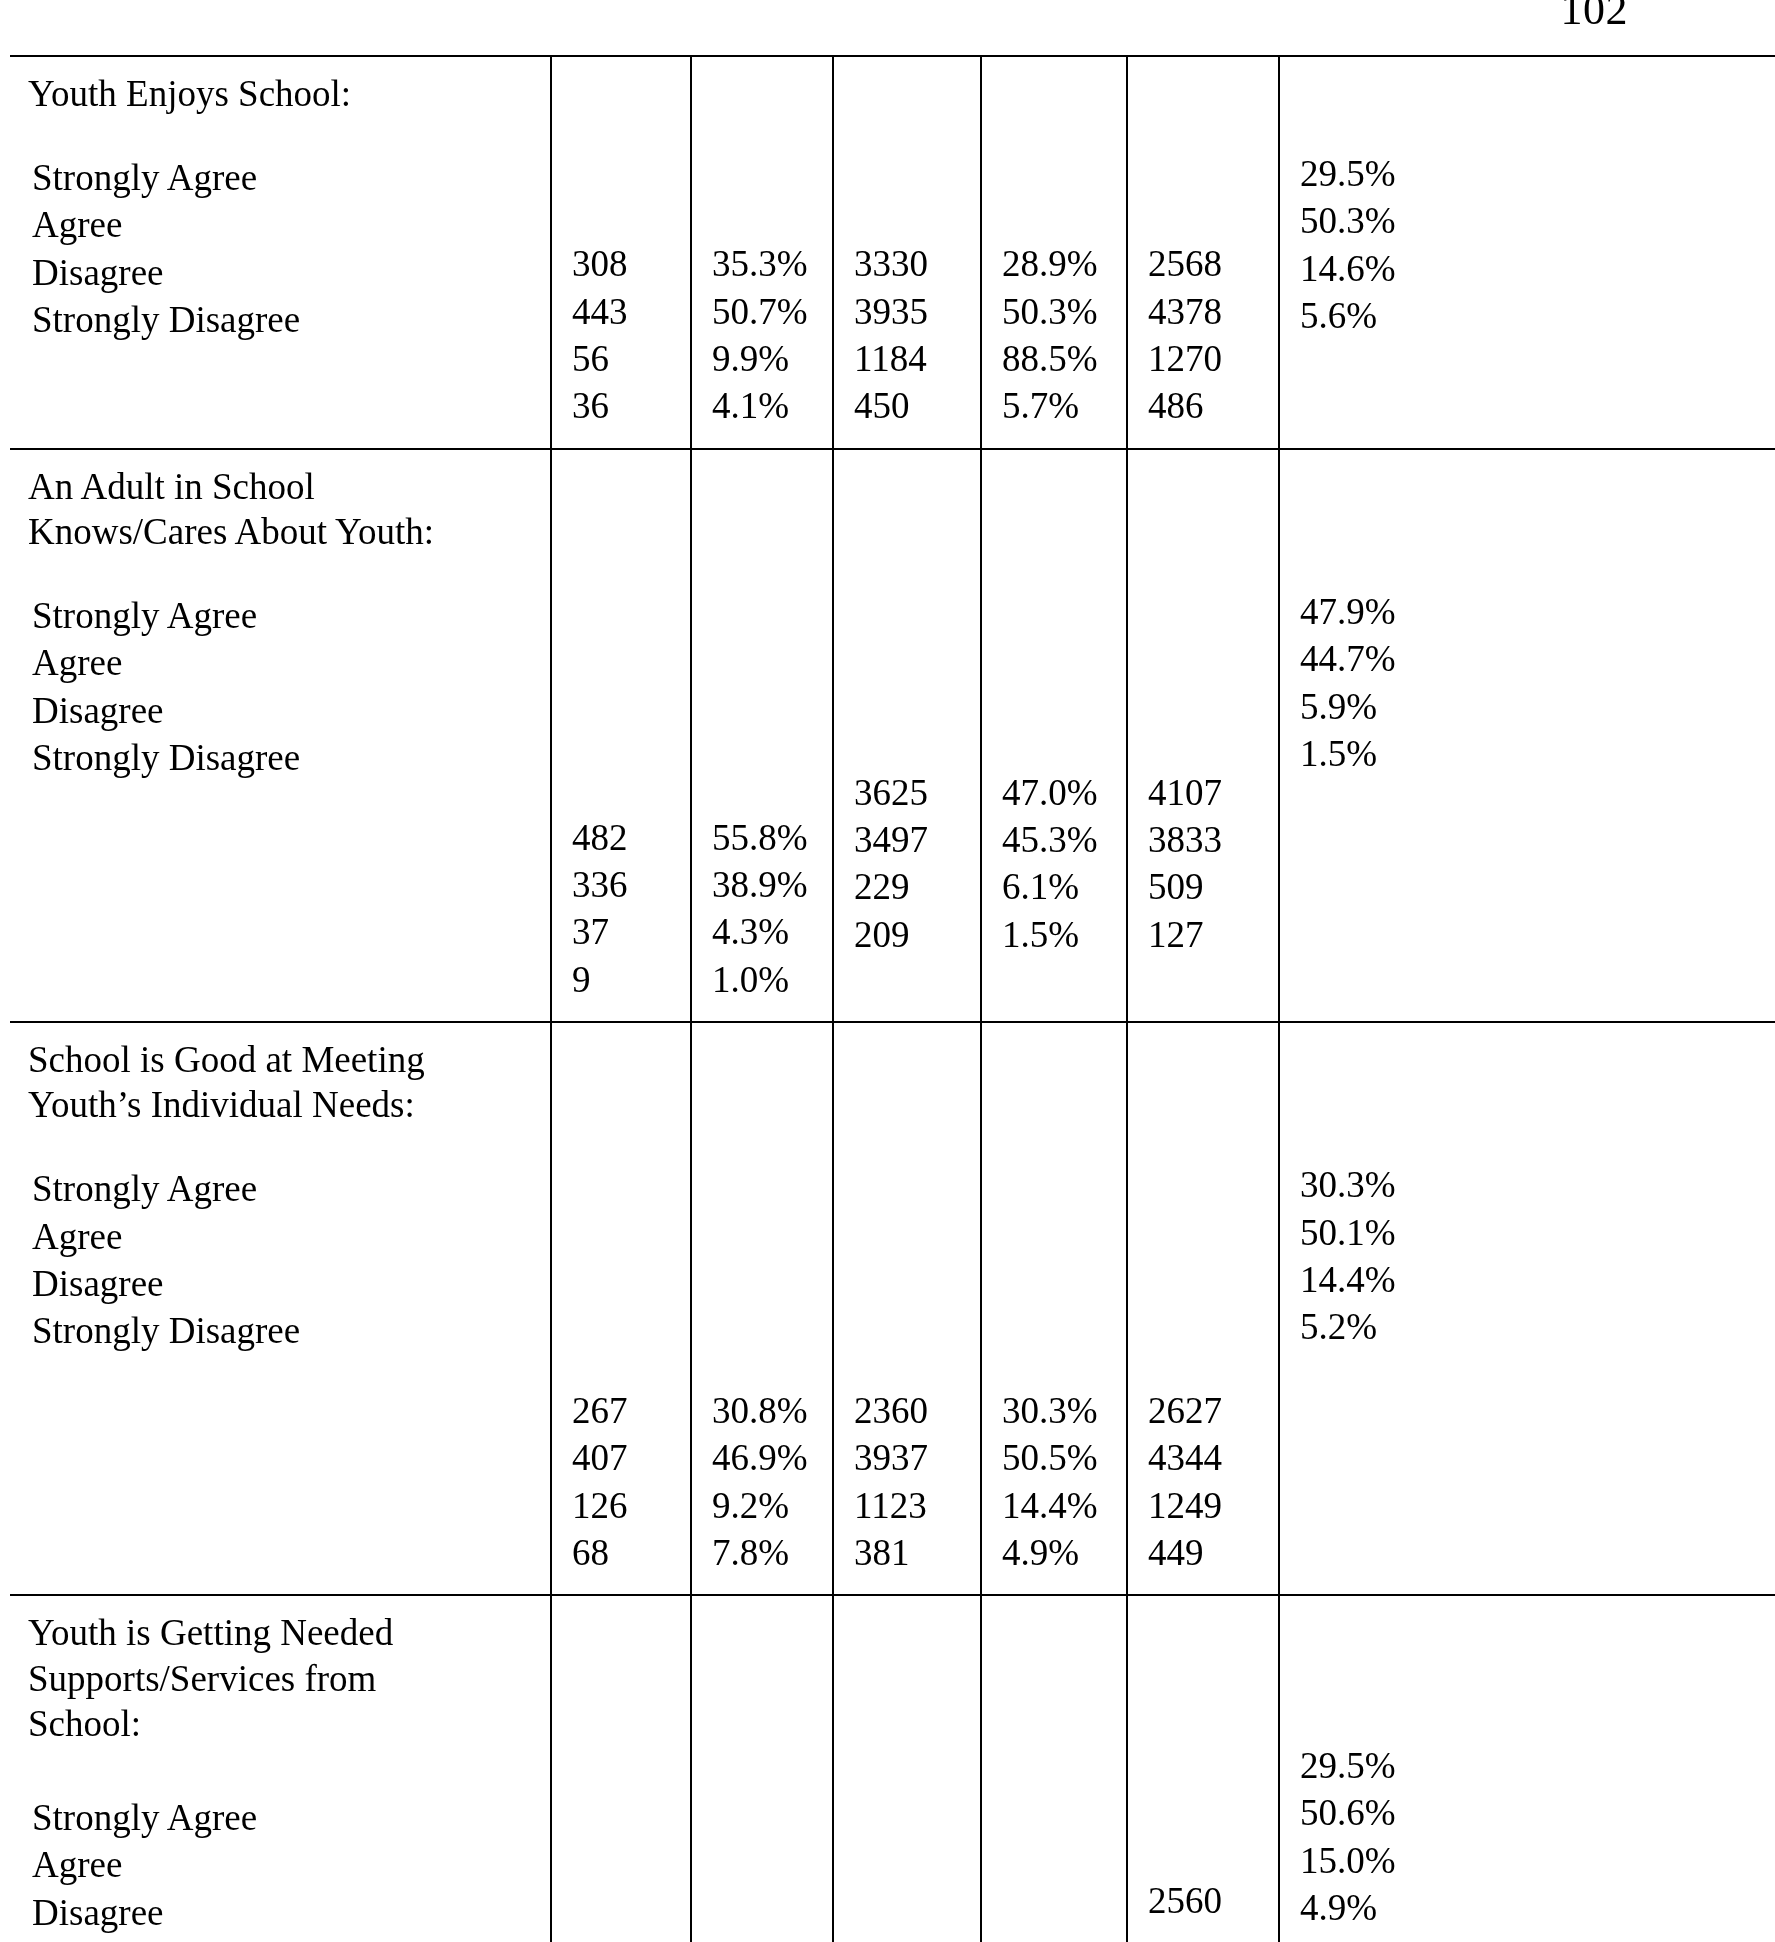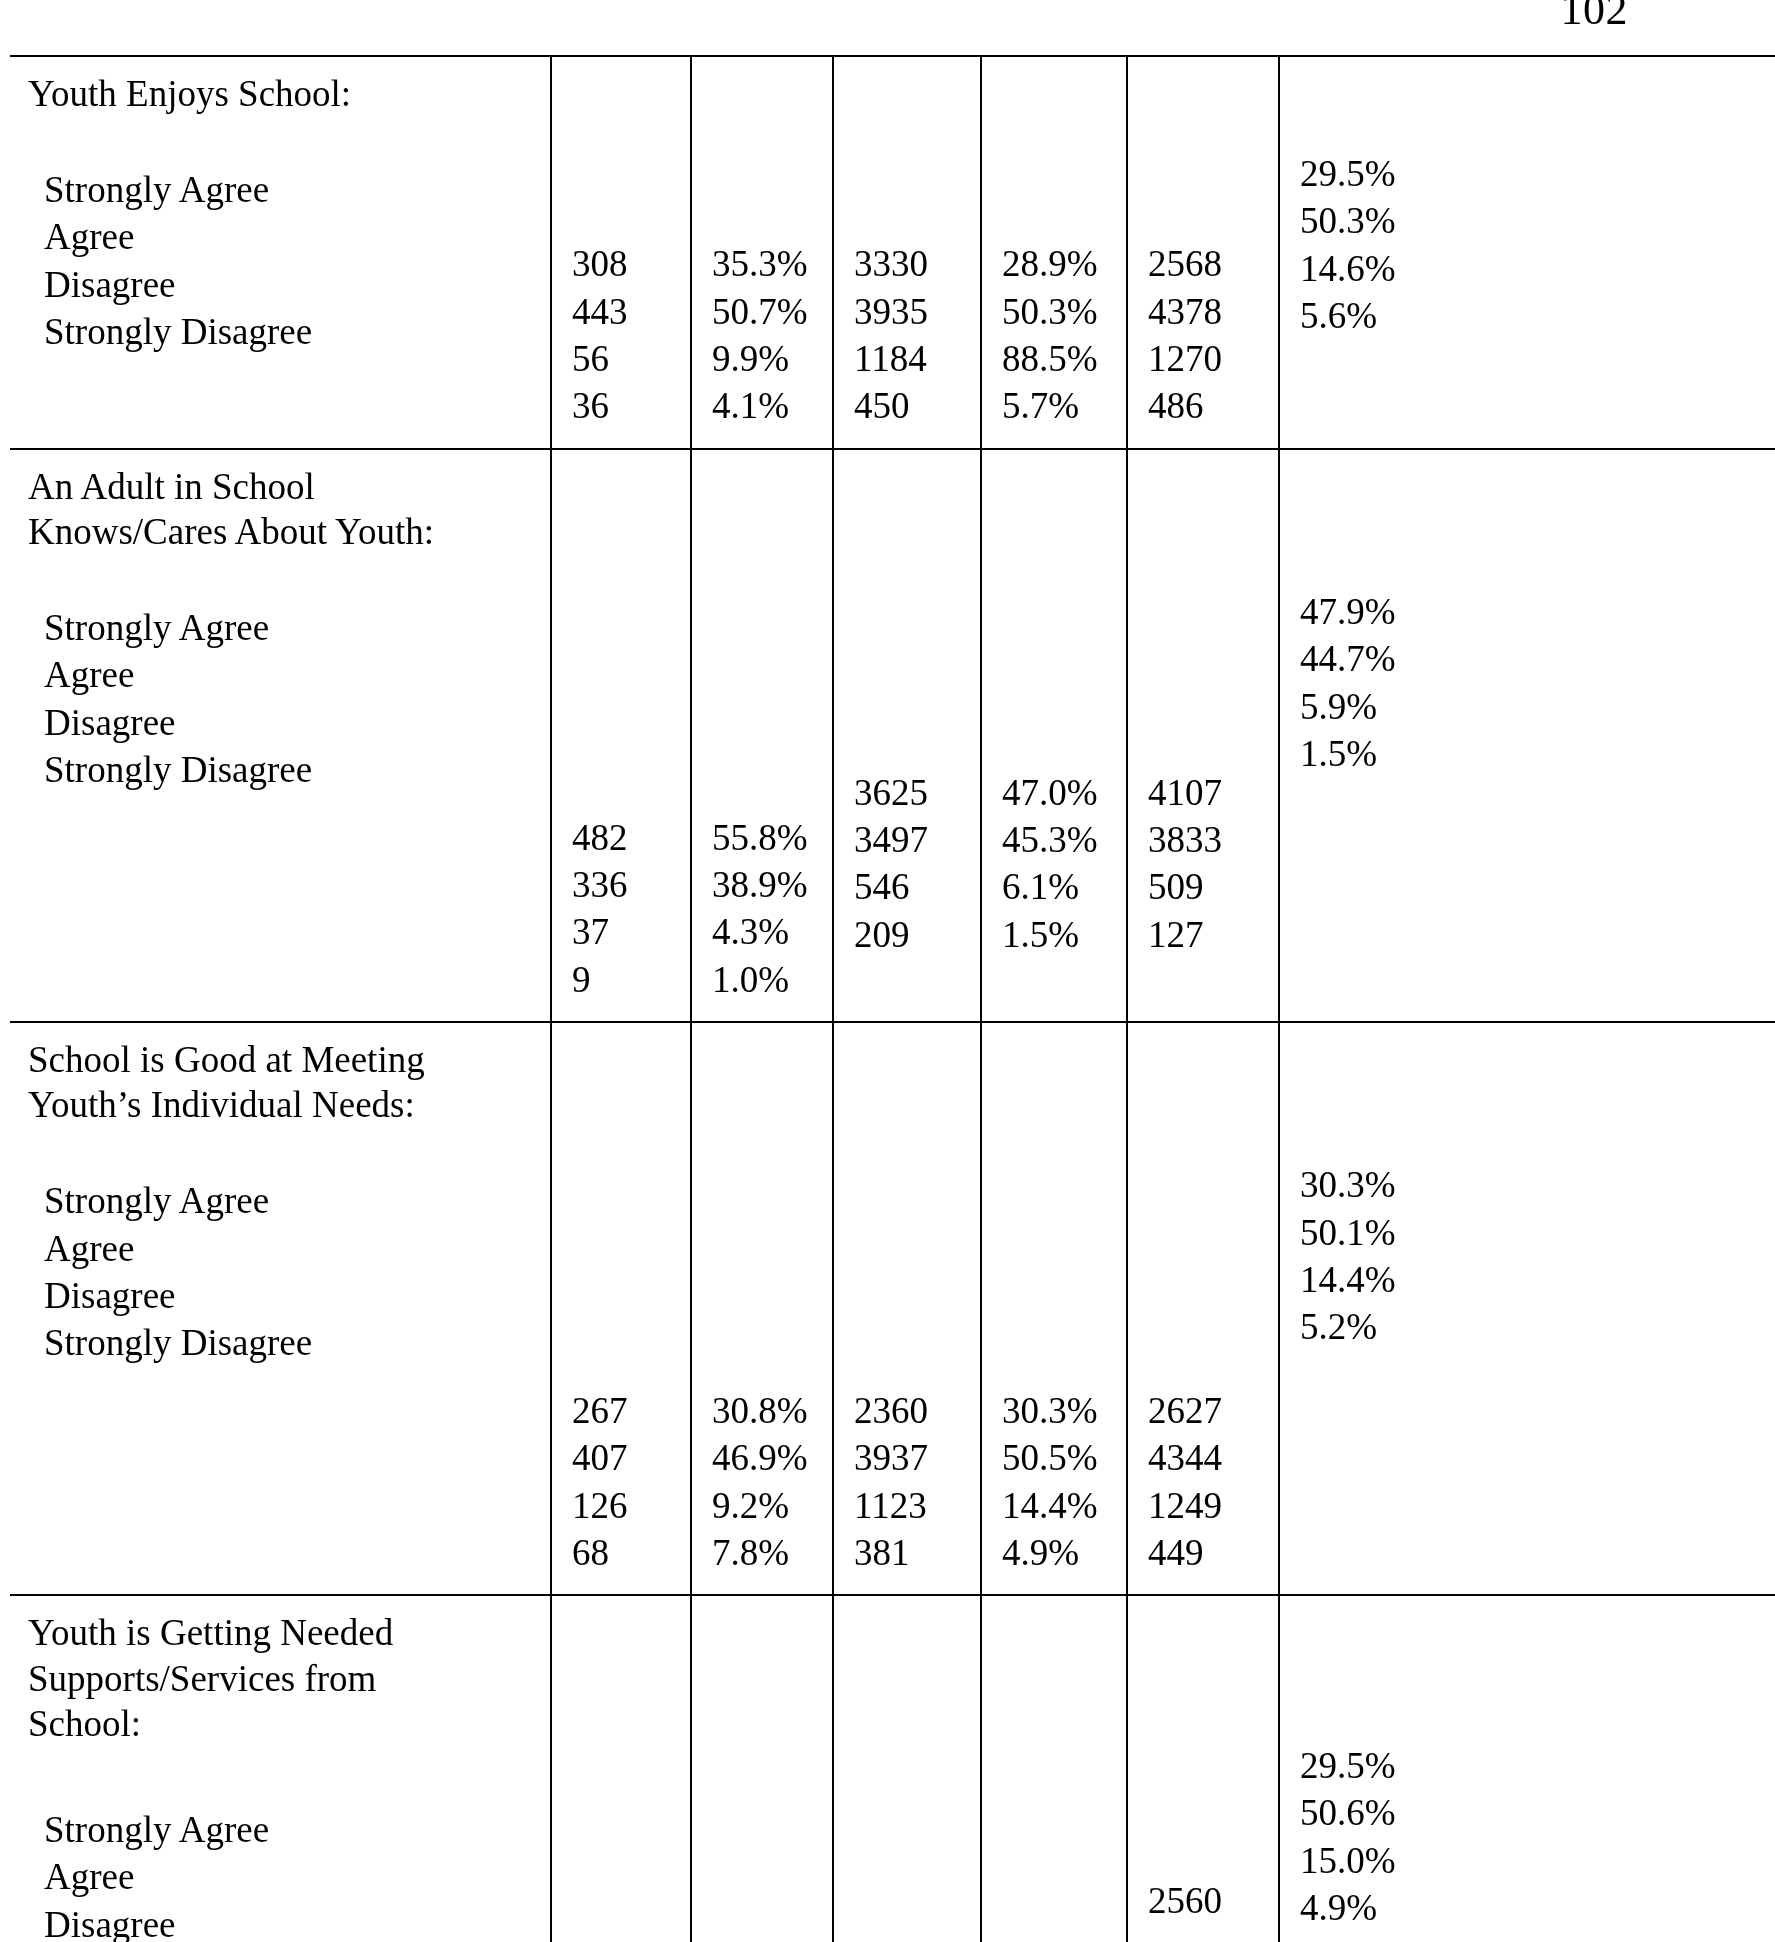--- a/index.html
+++ b/index.html
@@ -79,21 +79,21 @@
     margin: 0;
     white-space: pre-line;
   }
 
   .spacer {
     height: 34px;
   }
   .spacer.tall { height: 44px; }
 
   .resp-list {
-    margin: 16px;
+    margin: 4px;
     padding: 0;
     list-style: none;
   }
   .resp-list li {
     font-size: 37px;
     line-height: 1.28;
     white-space: nowrap;
   }
 
   .num-list {
@@ -255,21 +255,21 @@
             </div>
           </td>
           <td class="col-div">
             <div class="num-cell">
               <div class="section-title" style="visibility: hidden;">An Adult in School
 Knows/Cares About Youth:</div>
               <div class="spacer"></div>
               <ul class="num-list">
                 <li>3625</li>
                 <li>3497</li>
-                <li>546</li>
+                <li>229</li>
                 <li>209</li>
               </ul>
             </div>
           </td>
           <td class="col-div">
             <div class="num-cell">
               <div class="section-title" style="visibility: hidden;">An Adult in School
 Knows/Cares About Youth:</div>
               <div class="spacer"></div>
               <ul class="num-list">

